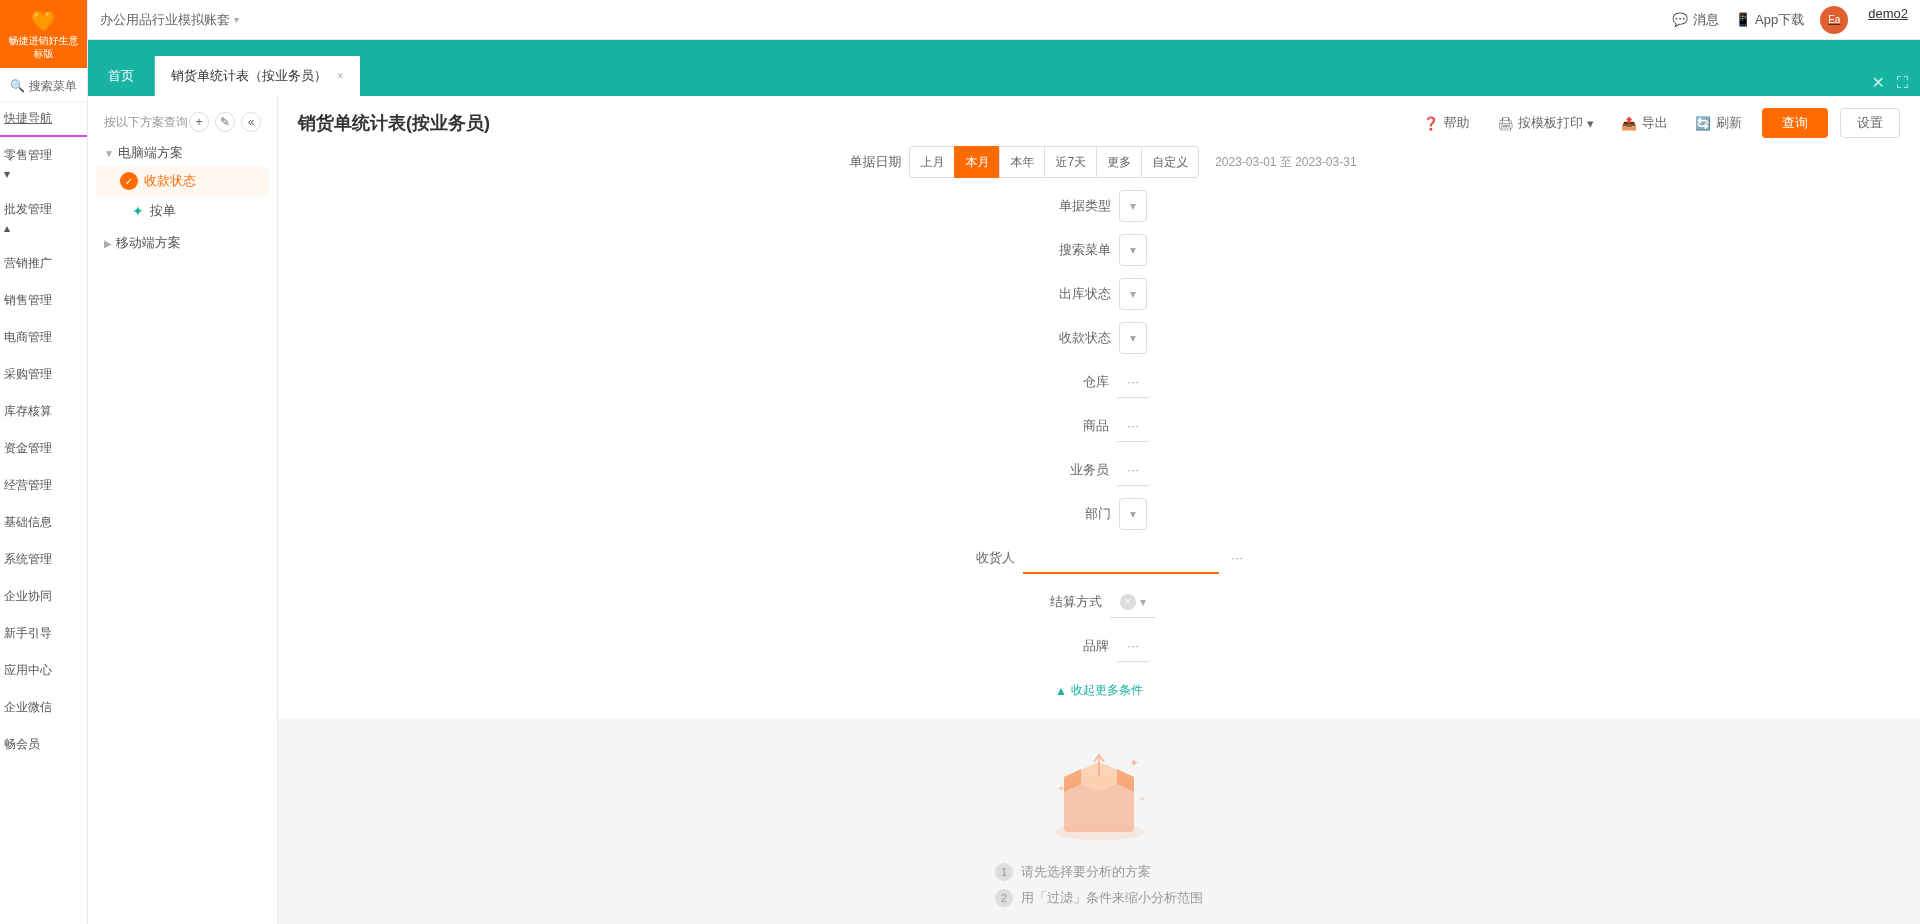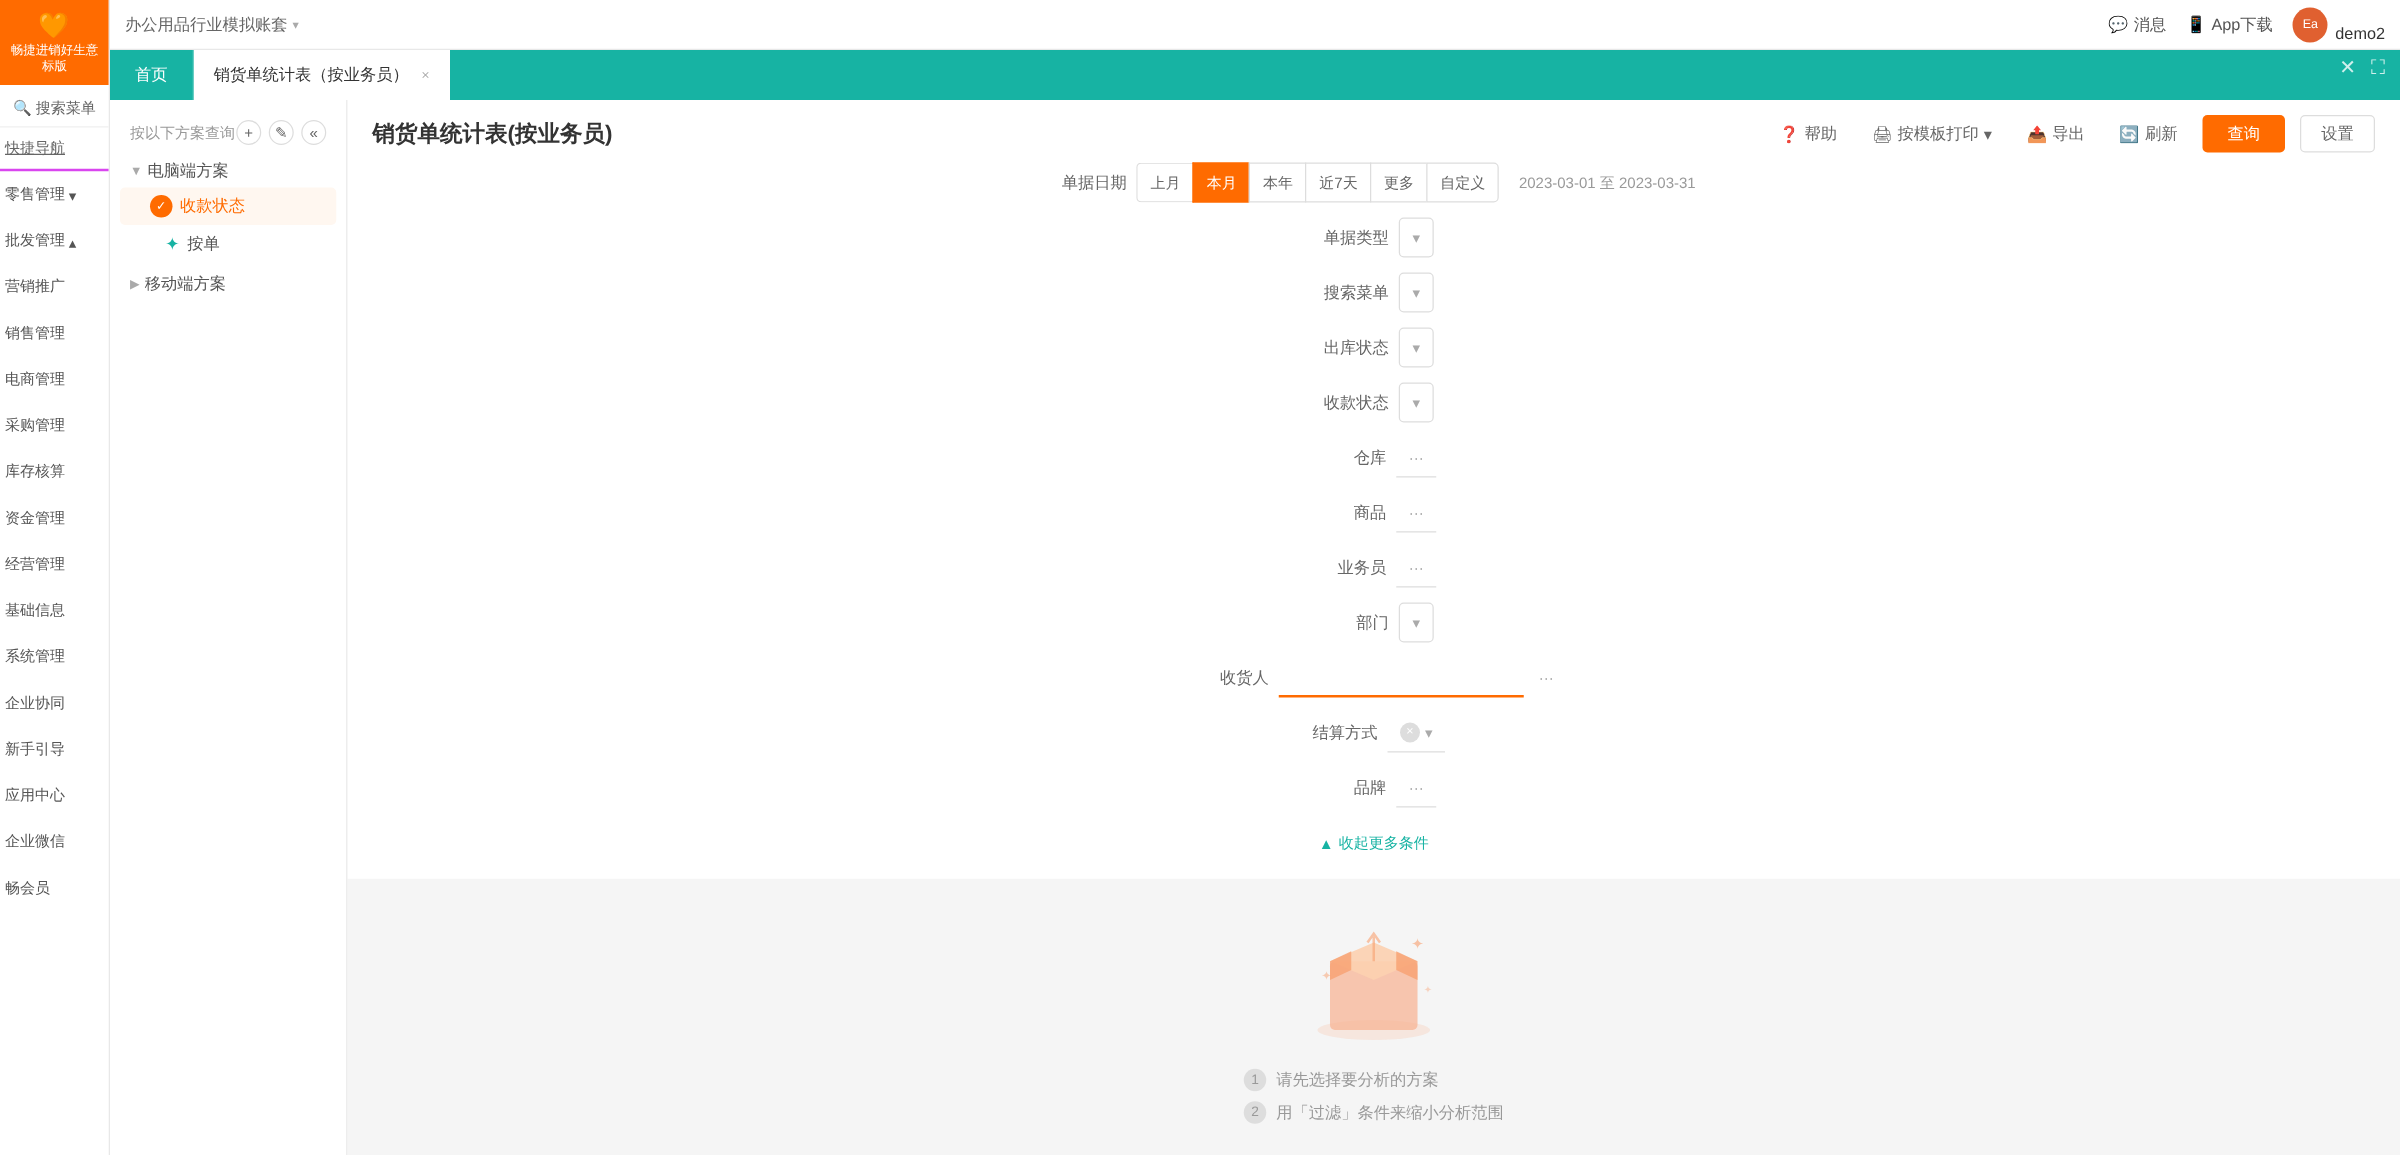--- a/index.html
+++ b/index.html
@@ -48,22 +48,22 @@
       text-decoration: underline;
     }
     .sidebar-item {
       width: 100%;
       padding: 10px 4px;
       text-align: center;
       font-size: 12px;
       color: #555;
       cursor: pointer;
       display: flex;
-      flex-direction: row;
-      align-items: flex-end;
+      flex-direction: column;
+      align-items: flex-start;
       gap: 3px;
     }
 
     
     .main {
       flex: 1;
       display: flex;
       flex-direction: column;
       overflow: hidden;
     }
@@ -96,43 +96,44 @@
     .topbar-action-btn {
       display: flex;
       align-items: center;
       gap: 4px;
       font-size: 13px;
       color: #555;
       cursor: pointer;
     }
     .topbar-user {
       display: flex;
-      align-items: flex-end;
-      gap: 6px;
-      cursor: pointer;
+      align-items: flex-start;
+      gap: 20px;
+      cursor: pointer;
+      text-decoration: underline;
     }
     .avatar {
       width: 28px;
       height: 28px;
       border-radius: 50%;
       background: #ff6b00;
       display: flex;
       align-items: center;
       justify-content: center;
       color: white;
       font-size: 11px;
       overflow: hidden;
     }
 
     
     .tabbar {
-      height: 40px;
+      height: 56px;
       background: #17b3a3;
       display: flex;
-      align-items: flex-start;
+      align-items: flex-end;
       padding: 0 0;
       flex-shrink: 0;
     }
     .tab {
       height: 40px;
       display: flex;
       align-items: center;
       padding: 0 16px;
       font-size: 13px;
       cursor: pointer;

